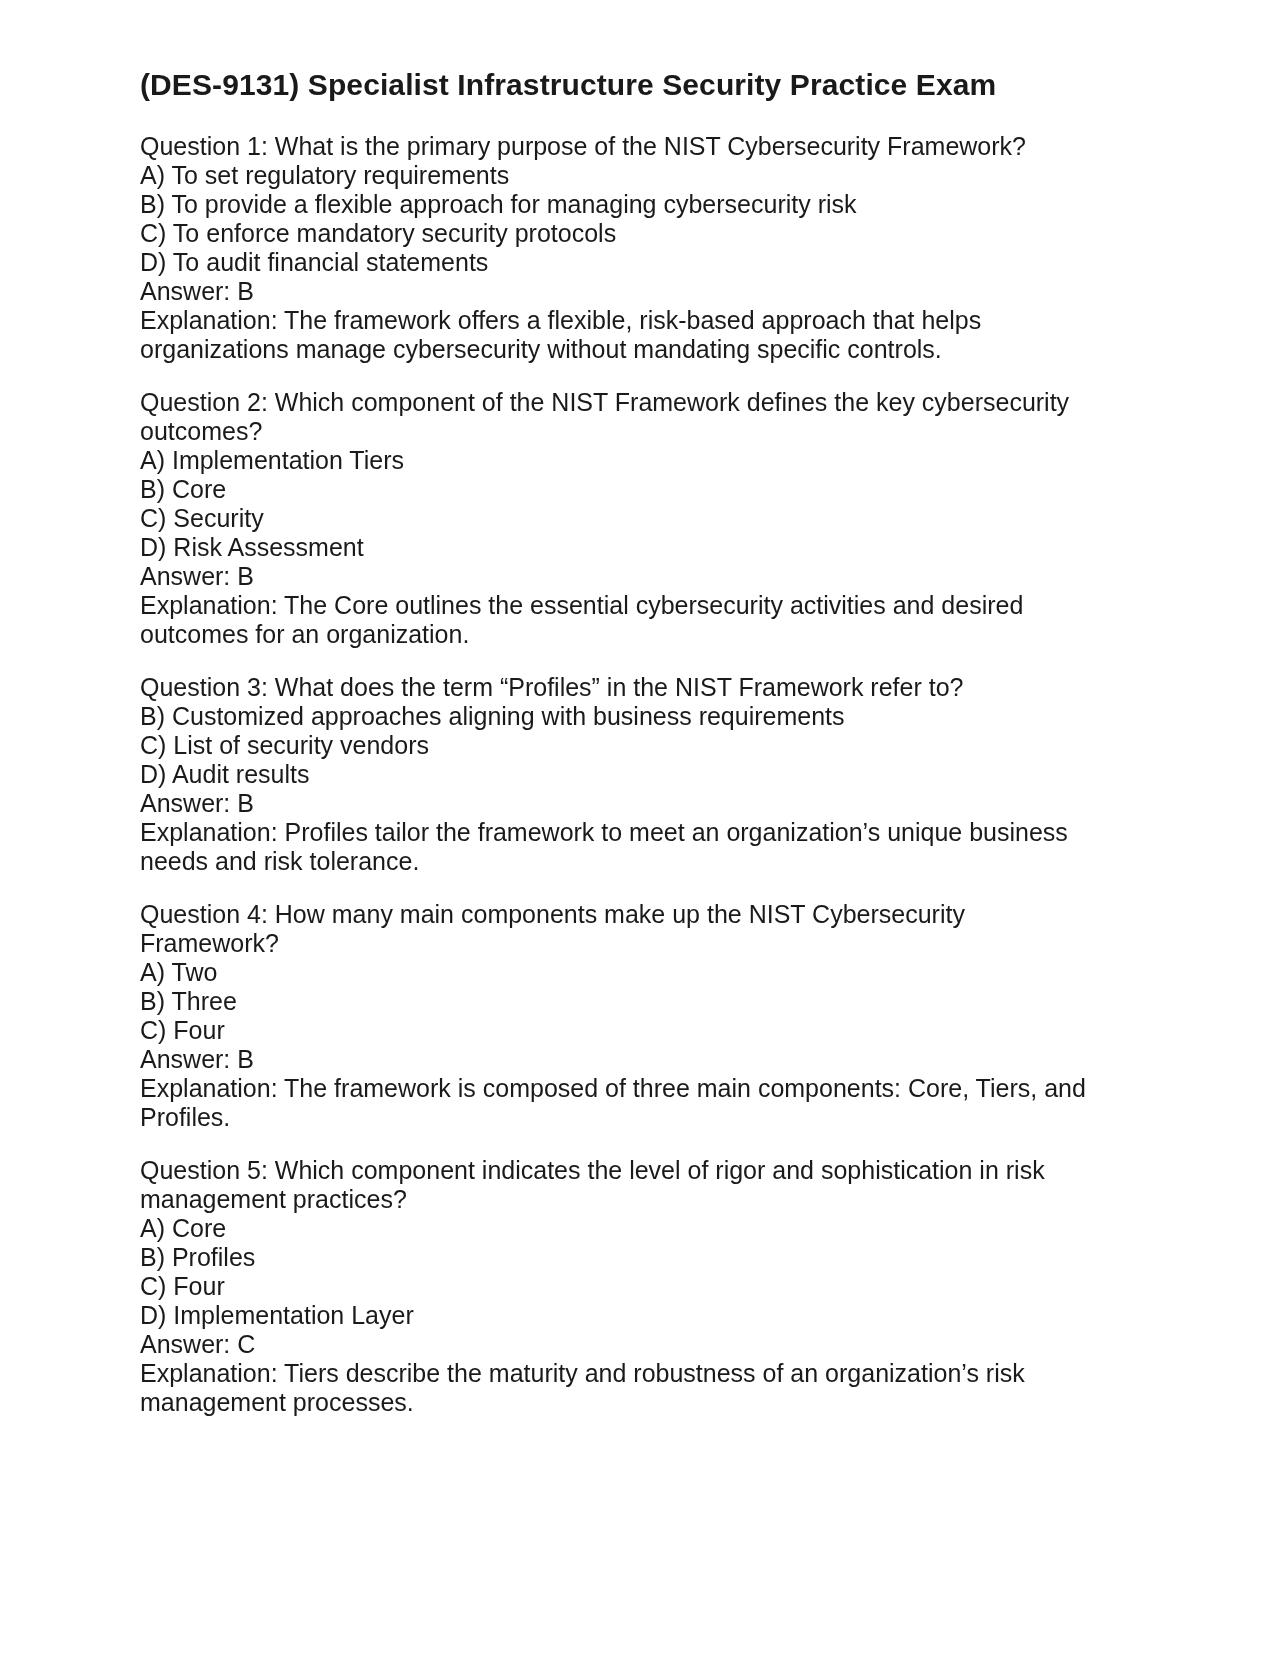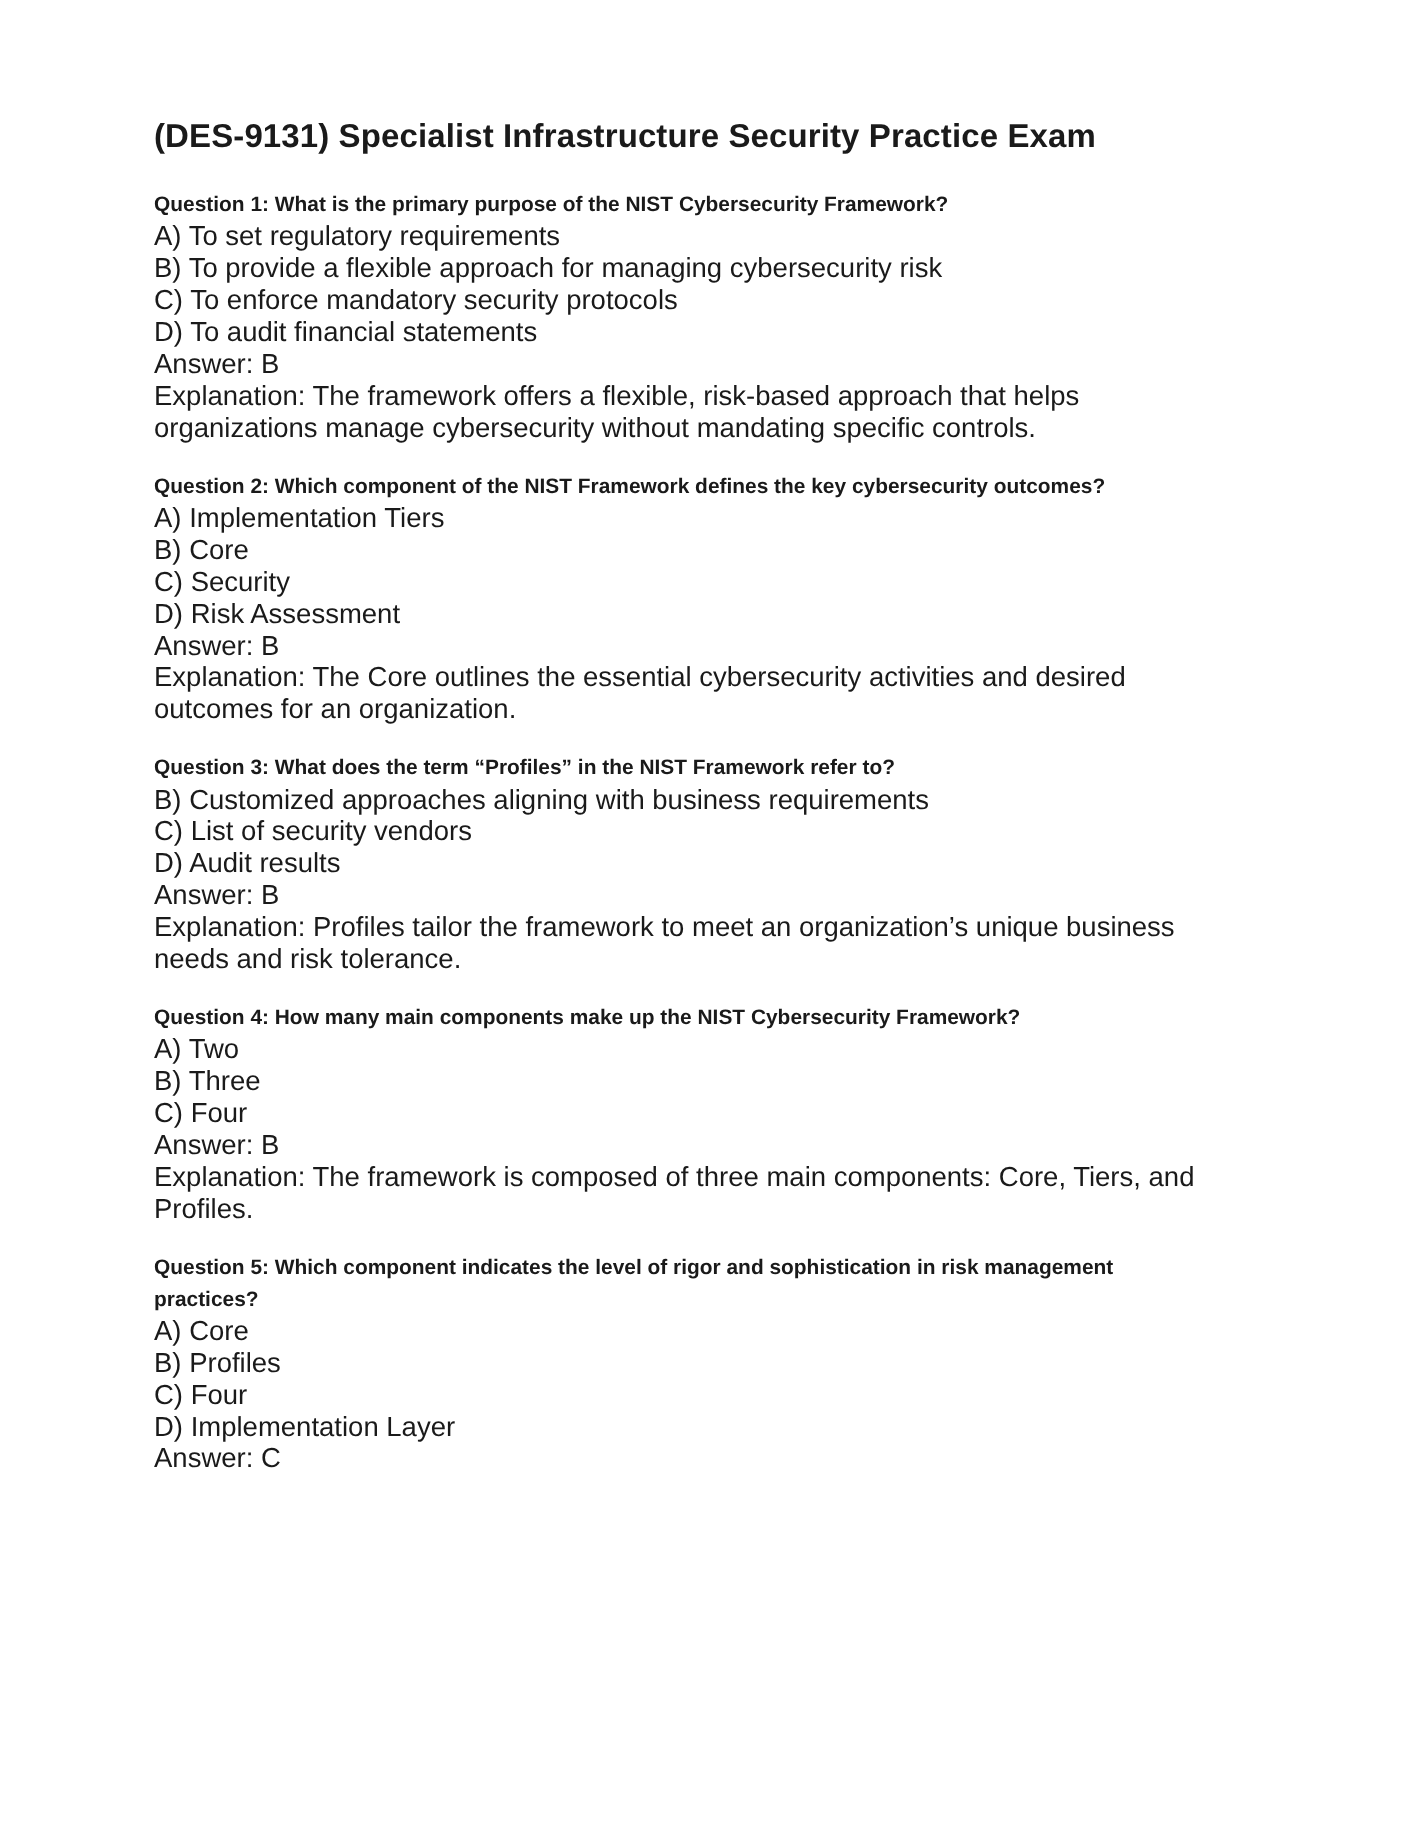--- a/index.html
+++ b/index.html
@@ -12,34 +12,34 @@
     height: 1656px;
     font-family: "Liberation Sans", "DejaVu Sans", sans-serif;
     color: #1a1a1a;
     -webkit-font-smoothing: antialiased;
   }
   .page {
     width: 1280px;
     height: 1544px;
     background: #ffffff;
     box-sizing: border-box;
-    padding: 108px 140px 60px 140px;
+    padding: 68px 140px 60px 140px;
   }
   .doc-title {
     font-size: 30px;
     font-weight: 700;
     margin: 0 0 30px 0;
     letter-spacing: 0.1px;
   }
   .question-block {
     margin: 0 0 24px 0;
   }
   .q-heading {
-    font-size: 19px;
-    font-weight: 700;
+    font-size: 25px;
+    font-weight: 400;
     line-height: 29px;
     margin: 0;
     max-width: 955px;
   }
   .line {
     font-size: 25px;
     font-weight: 400;
     line-height: 29px;
     margin: 0;
     max-width: 955px;
@@ -90,15 +90,16 @@
     <p class="line">Explanation: The framework is composed of three main components: Core, Tiers, and Profiles.</p>
   </section>
 
   <section class="question-block">
     <p class="q-heading">Question 5: Which component indicates the level of rigor and sophistication in risk management practices?</p>
     <p class="line">A) Core</p>
     <p class="line">B) Profiles</p>
     <p class="line">C) Four</p>
     <p class="line">D) Implementation Layer</p>
     <p class="line">Answer: C</p>
+    <p class="line">Explanation: Tiers describe the maturity and robustness of an organization’s risk management processes.</p>
   </section>
 
 </div>
 
 </body></html>

